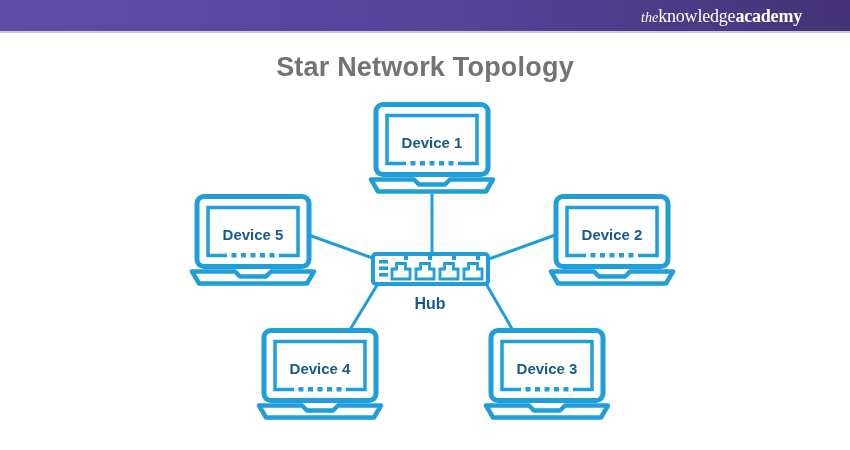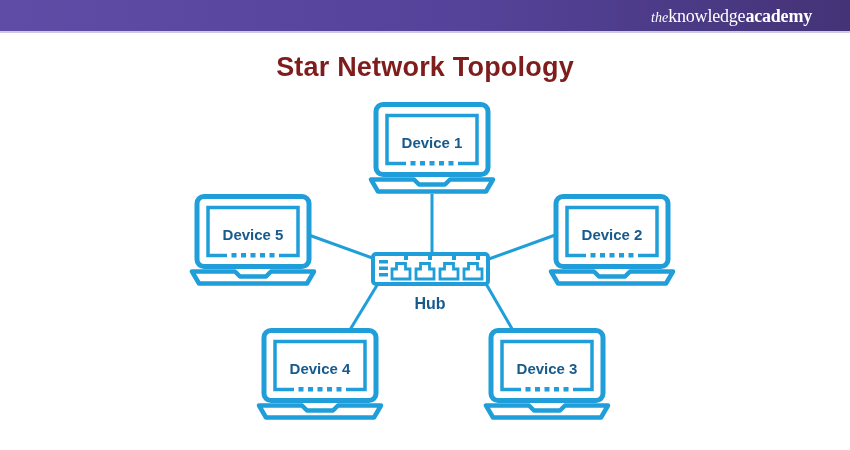--- a/index.html
+++ b/index.html
@@ -7,31 +7,31 @@
     width:850px;height:450px;position:relative;overflow:hidden;
     background:#ffffff;
     font-family:"Liberation Sans", sans-serif;
   }
   
   .header{
     position:absolute;top:0;left:0;width:850px;height:33px;
     background:linear-gradient(90deg,#5e4ca6 0%,#55439a 55%,#443376 100%);
     border-bottom:2px solid #cfc9e8;
     display:flex;align-items:center;justify-content:flex-end;
-    padding-right:38px;box-sizing:border-box;
+    padding-right:48px;box-sizing:border-box;
   }
   .logo{color:#ffffff;font-family:"Liberation Serif", serif;line-height:1;white-space:nowrap;}
   .logo .the{font-style:italic;font-size:14px;}
   .logo .word1{font-size:18px;font-weight:400;letter-spacing:-0.2px;}
   .logo .word2{font-size:18px;font-weight:700;letter-spacing:-0.2px;}
   
   .page-title{
     position:absolute;top:52px;left:0;width:850px;margin:0;
     text-align:center;
-    font-size:27px;font-weight:700;color:#7f1d1d;letter-spacing:0.2px;
+    font-size:27px;font-weight:700;color:#737373;letter-spacing:0.2px;
   }
   
   .diagram-svg{position:absolute;top:0;left:0;}
   .link{stroke:#1f9ed9;stroke-width:3;fill:none;}
   .lap-stroke{stroke:#1f9ed9;fill:#ffffff;}
   .lap-fill{fill:#1f9ed9;}
   .erase{fill:#ffffff;stroke:none;}
   .device-label{
     font-family:"Liberation Sans", sans-serif;
     font-size:15px;font-weight:700;fill:#175a8c;text-anchor:middle;

